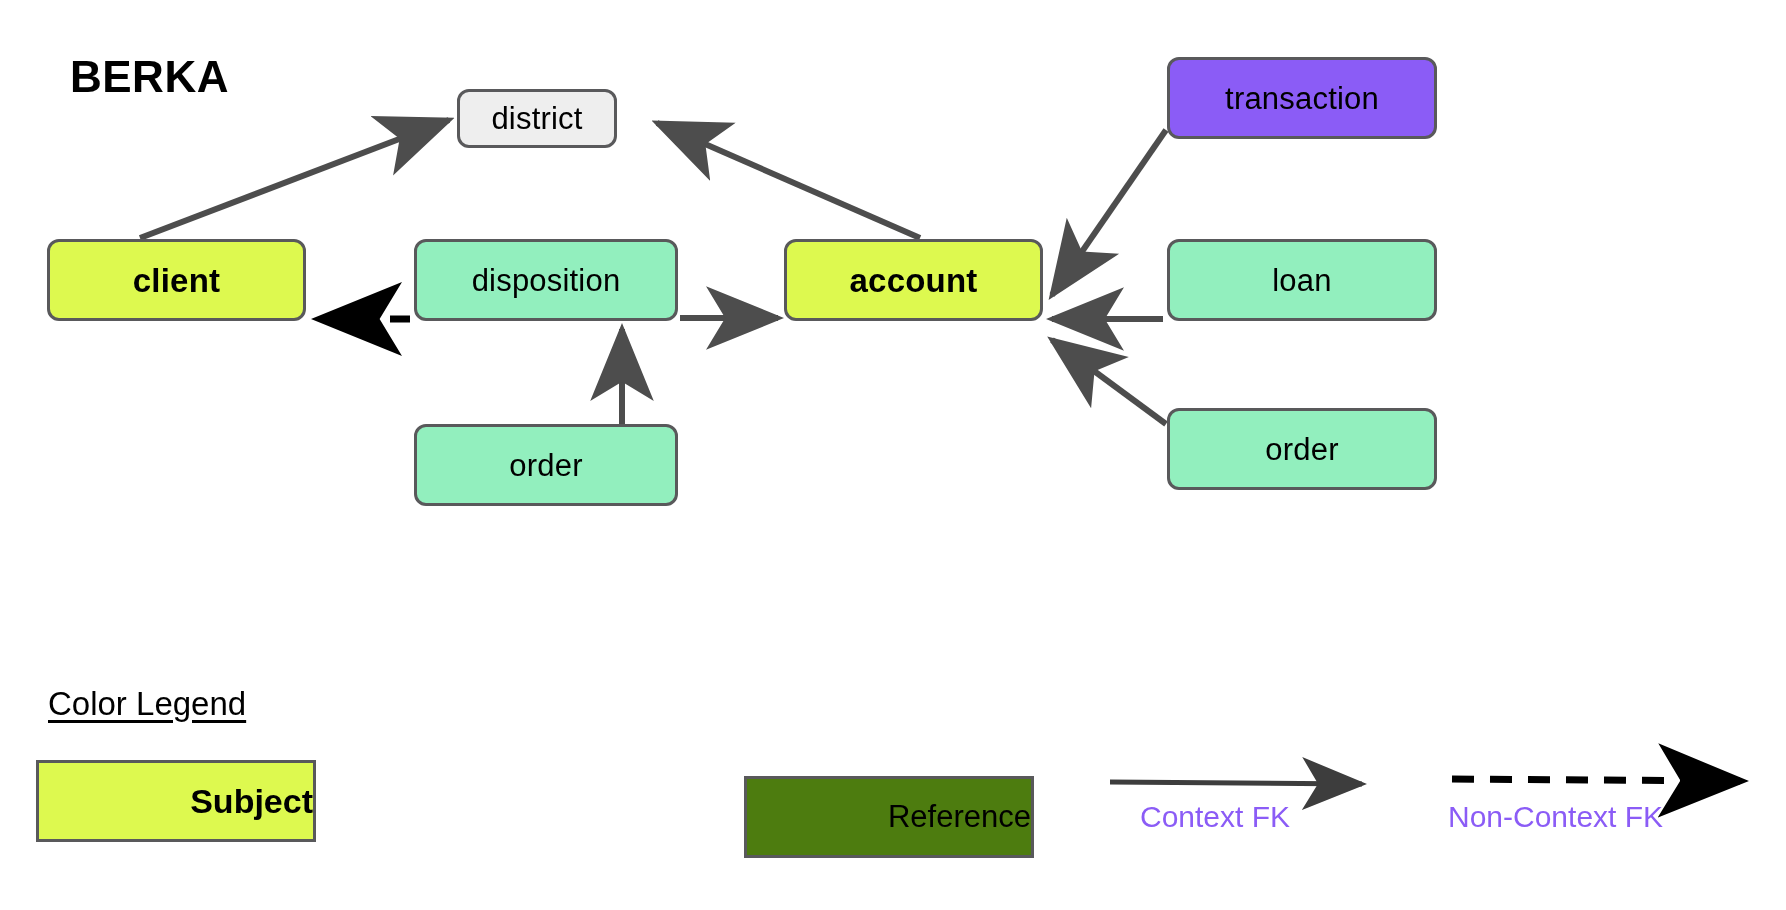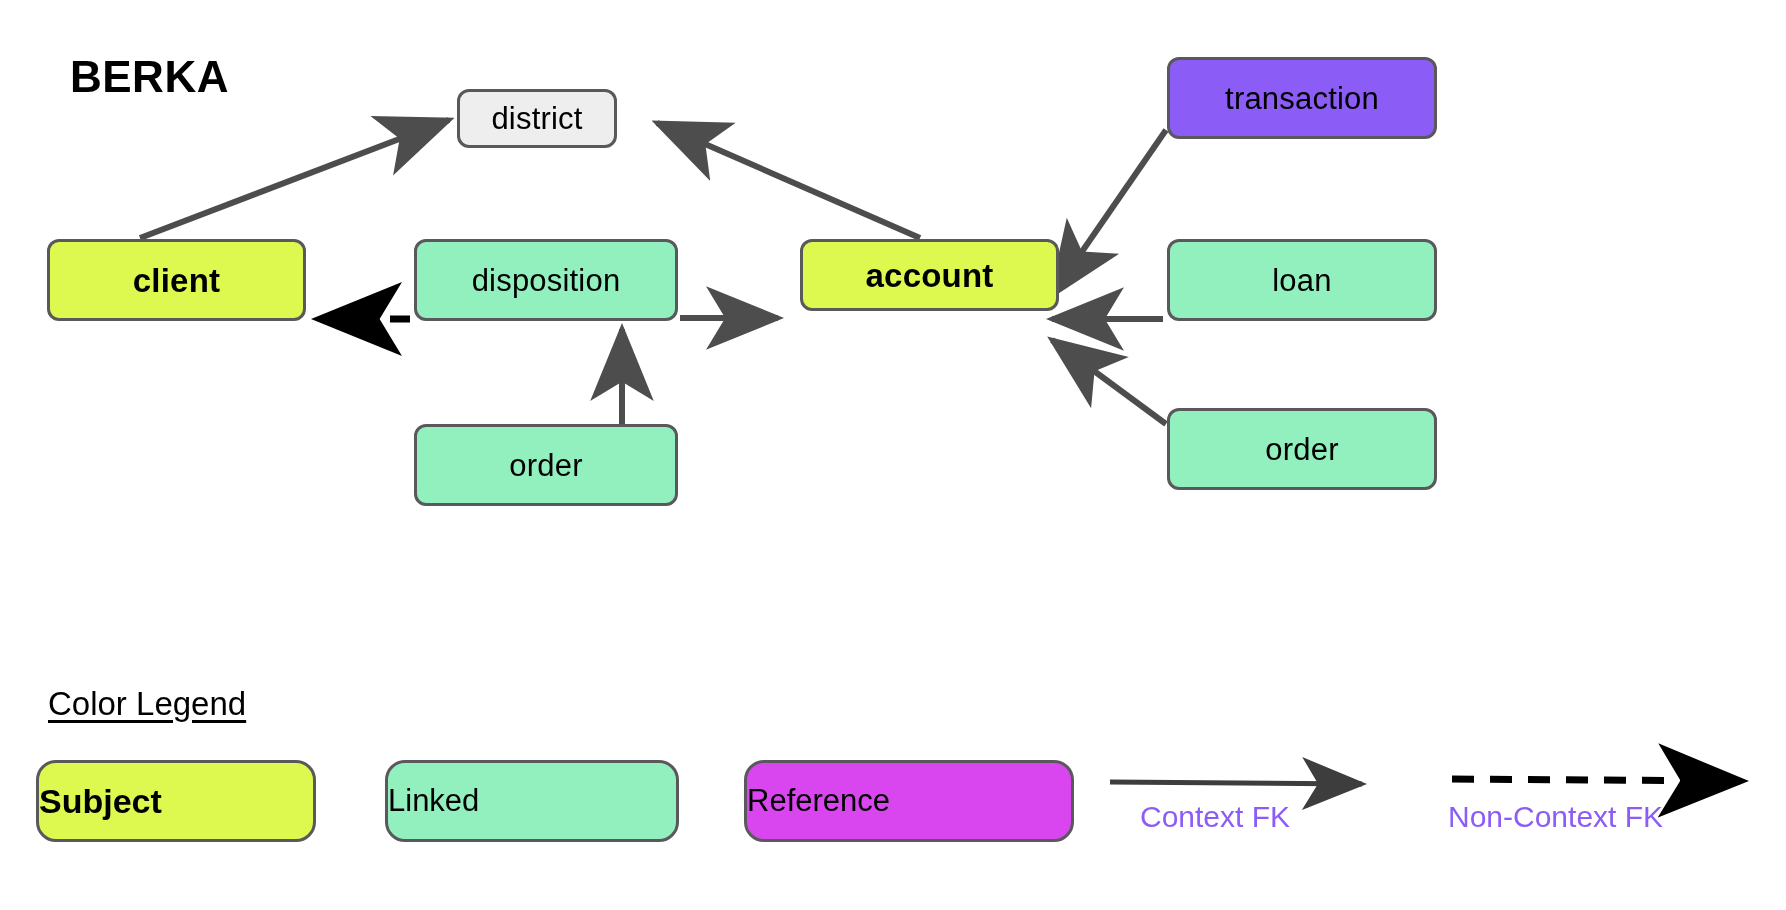--- a/index.html
+++ b/index.html
@@ -58,24 +58,24 @@
     font-family: "Liberation Sans", sans-serif;
     font-size: 33px;
     color: #000000;
     text-decoration: underline;
     text-underline-offset: 5px;
   }
   .legend-swatch {
     position: absolute;
     box-sizing: border-box;
     border: 3px solid #59595b;
-    border-radius: 20px;
+    border-radius: 0;
     display: flex;
     align-items: center;
-    justify-content: flex-start;
+    justify-content: flex-end;
     font-family: "Liberation Sans", sans-serif;
     font-size: 31px;
     color: #000000;
   }
   .legend-swatch.bold {
     font-weight: bold;
     font-size: 34px;
   }
   .legend-edge-label {
     position: absolute;
@@ -138,21 +138,21 @@
   </div>
 
   <div class="node subject" style="left:47px; top:239px; width:259px; height:82px; background:#ddf94f;">
     <span>client</span>
   </div>
 
   <div class="node linked" style="left:414px; top:239px; width:264px; height:82px; background:#92efbe;">
     <span>disposition</span>
   </div>
 
-  <div class="node subject" style="left:784px; top:239px; width:259px; height:72px; background:#ddf94f;margin-left:16px;">
+  <div class="node subject" style="left:784px; top:239px; width:259px; height:82px; background:#ddf94f;">
     <span>account</span>
   </div>
 
   <div class="node linked" style="left:1167px; top:239px; width:270px; height:82px; background:#92efbe;">
     <span>loan</span>
   </div>
 
   <div class="node linked" style="left:414px; top:424px; width:264px; height:82px; background:#92efbe;">
     <span>order</span>
   </div>
@@ -160,25 +160,22 @@
   <div class="node linked" style="left:1167px; top:408px; width:270px; height:82px; background:#92efbe;">
     <span>order</span>
   </div>
 
   <div class="legend-title" style="left:48px; top:685px;">Color Legend</div>
 
   <div class="legend-swatch bold" style="left:36px; top:760px; width:280px; height:82px; background:#ddf94f;">
     <span>Subject</span>
   </div>
 
-  <div class="legend-swatch" style="left:385px; top:760px; width:294px; height:82px; background:#92efbe;">
-    <span>Linked</span>
-  </div>
 
-  <div class="legend-swatch" style="left:744px; top:760px; width:330px; height:82px; background:#d946ef;">
+  <div class="legend-swatch" style="left:744px; top:776px; width:290px; height:82px; background:#4d7c0f;">
     <span>Reference</span>
   </div>
 
   <div class="legend-edge-label" style="left:1140px; top:800px;">Context FK</div>
 
   <div class="legend-edge-label" style="left:1448px; top:800px;">Non-Context FK</div>
 
 </div>
 
 </body></html>

